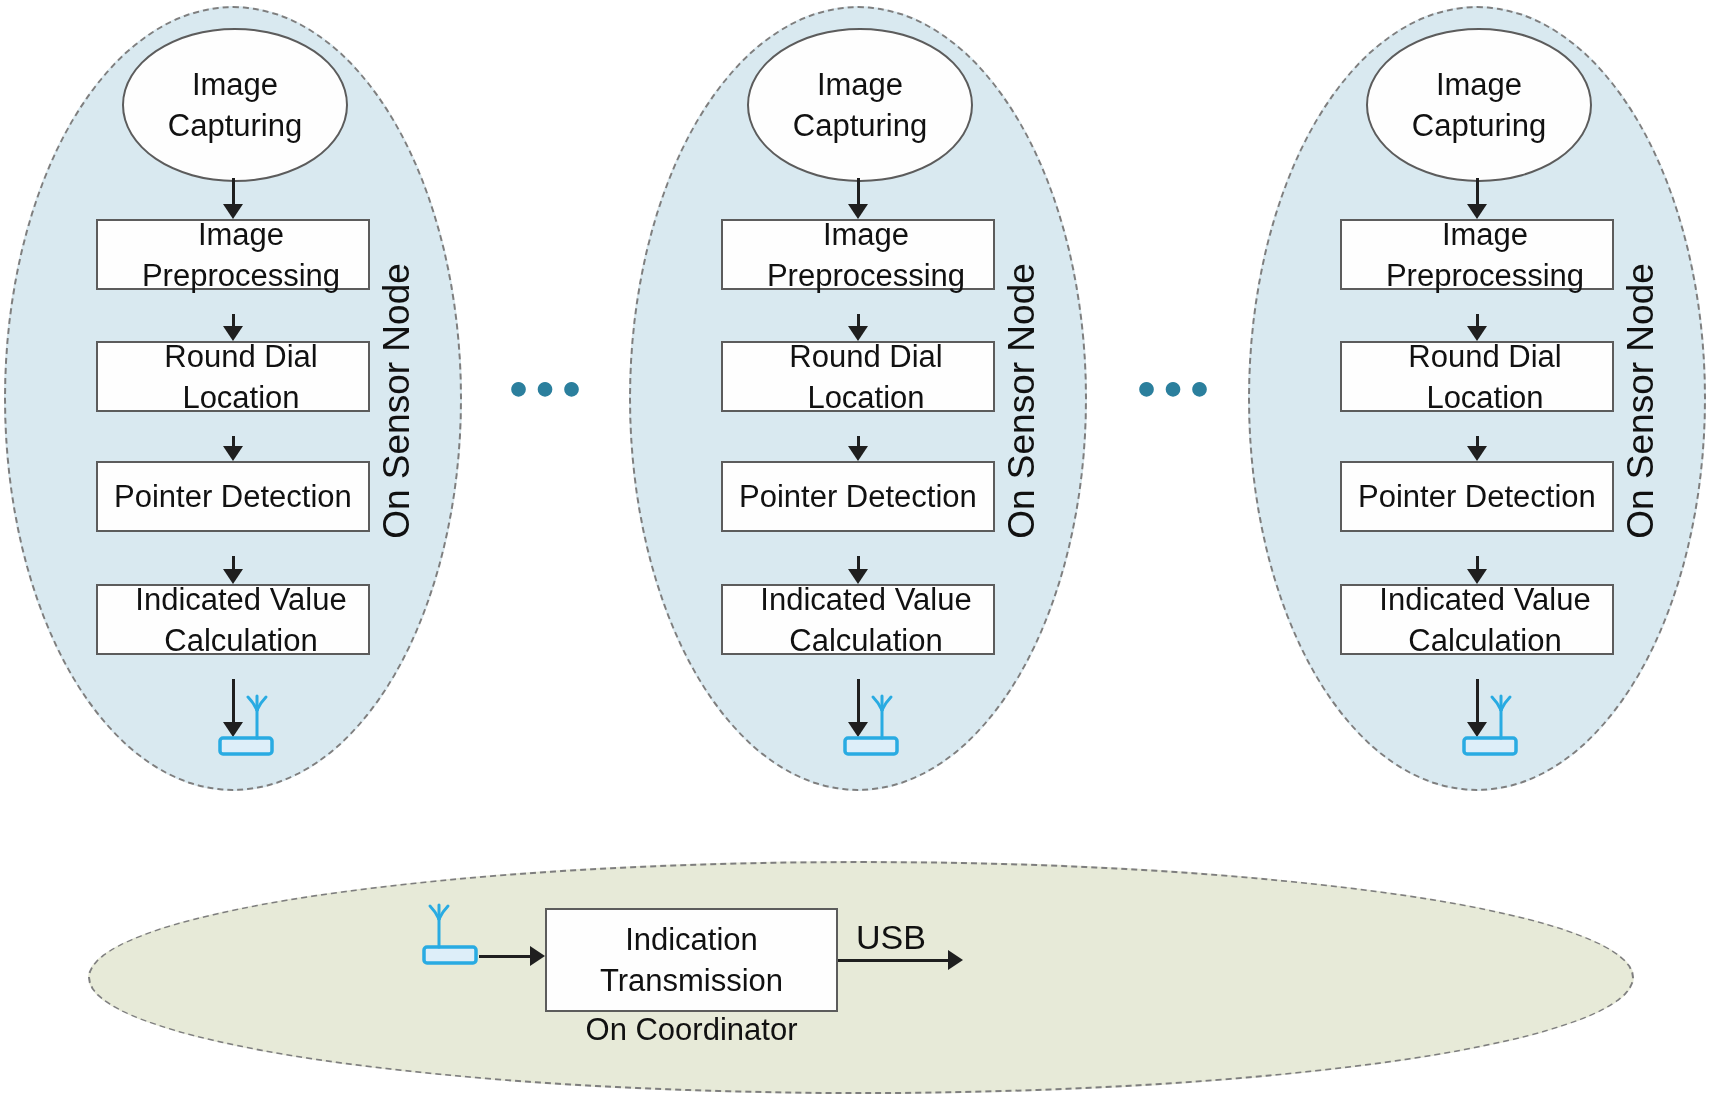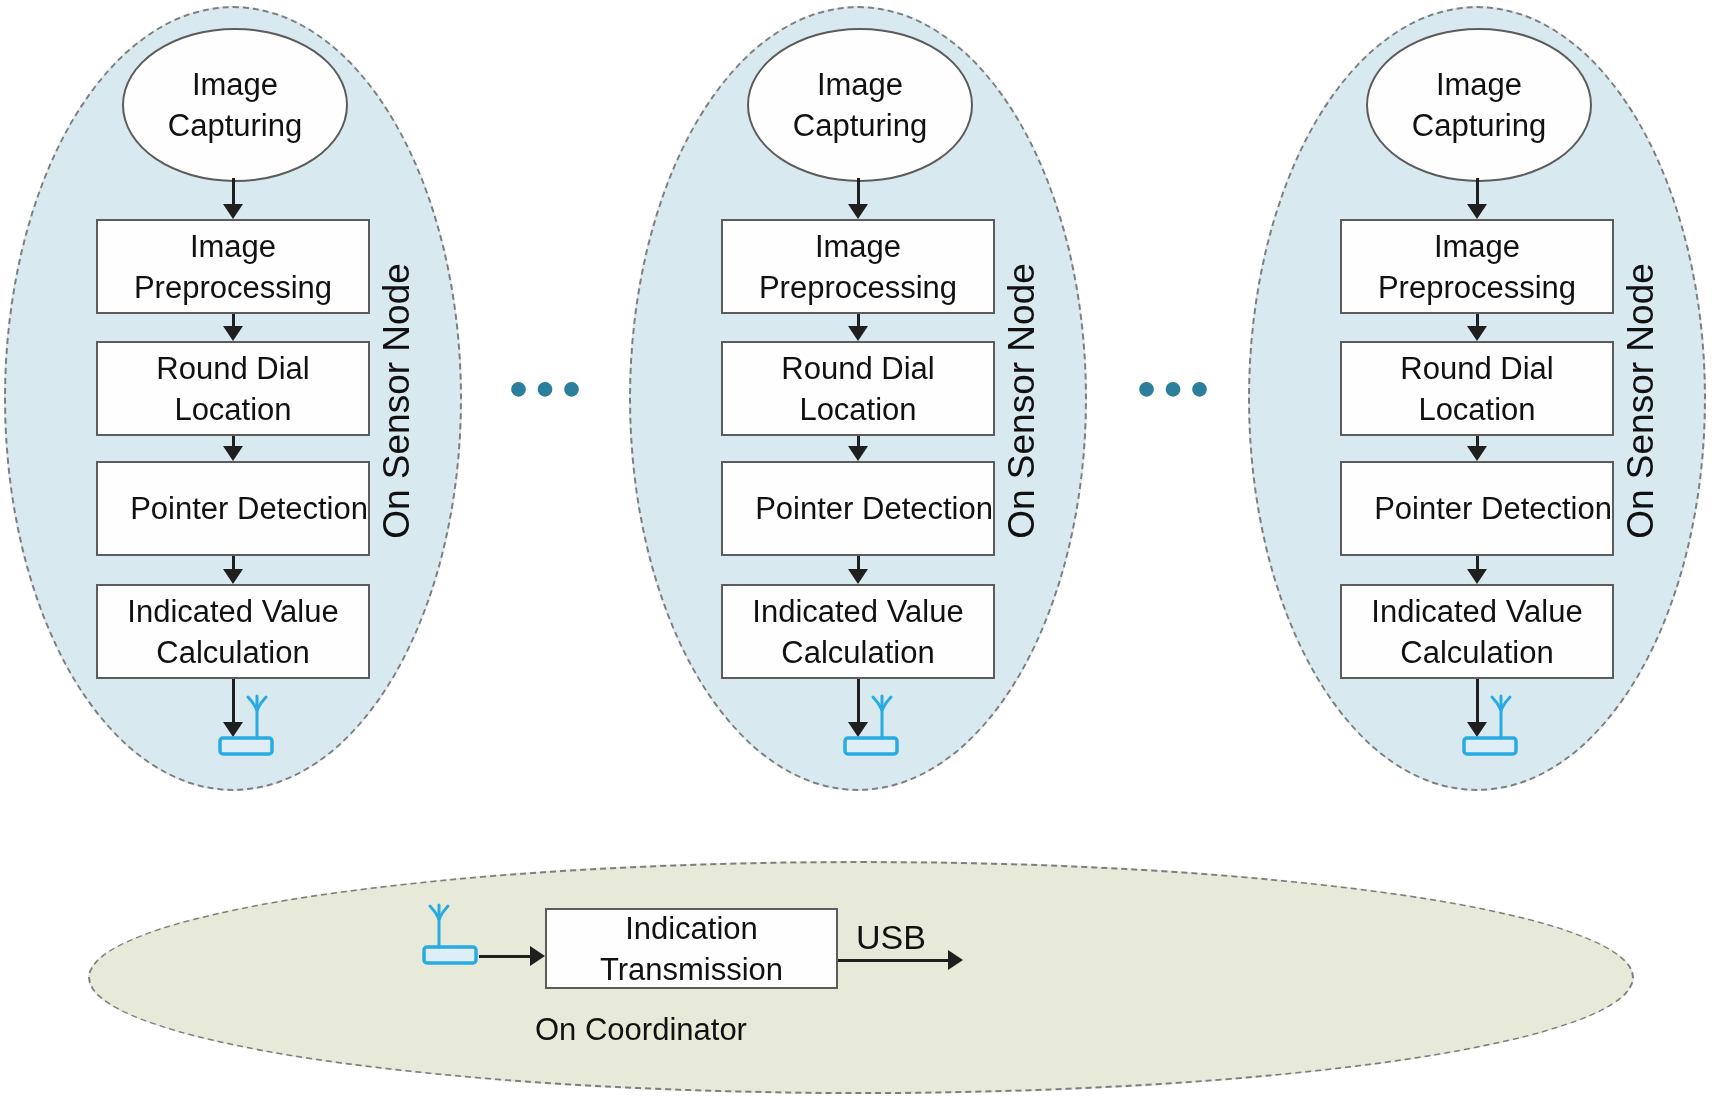--- a/index.html
+++ b/index.html
@@ -11,24 +11,24 @@
   .canvas{position:relative;width:1720px;height:1109px;background:#fff;overflow:hidden;
           font-family:"Liberation Sans",sans-serif;font-weight:400;color:var(--text);}
   
   .node{position:absolute;top:6px;width:458px;height:785px;}
   .node-bg{position:absolute;inset:0;border:2px dashed var(--node-border);
            border-radius:50%;background:var(--node-fill);}
   .cap{position:absolute;left:118px;top:22px;width:222px;height:150px;
        background:var(--shape-fill);border:2px solid var(--shape-border);border-radius:50%;
        display:flex;align-items:center;justify-content:center;text-align:center;
        font-size:31px;line-height:41px;}
-  .sbox{position:absolute;left:92px;width:274px;height:95px;box-sizing:border-box;
+  .sbox{position:absolute;left:92px;width:274px;height:71px;box-sizing:border-box;
         background:var(--shape-fill);border:2px solid var(--shape-border);
-        display:flex;align-items:center;justify-content:flex-end;text-align:center;
-        font-size:31px;line-height:41px;}
+        display:flex;align-items:center;justify-content:flex-start;text-align:center;
+        font-size:31px;line-height:41px;padding-left:16px;}
   .side-label{position:absolute;left:228px;top:375px;width:330px;height:40px;
         transform:rotate(-90deg);text-align:center;font-size:37px;line-height:40px;
         white-space:nowrap;}
   
   .varrow{position:absolute;width:22px;}
   .varrow::before{content:"";position:absolute;left:9.5px;top:0;bottom:11px;width:3px;
         background:var(--arrow);}
   .varrow::after{content:"";position:absolute;left:1px;bottom:0;width:0;height:0;
         border-left:10px solid transparent;border-right:10px solid transparent;
         border-top:15px solid var(--arrow);}
@@ -39,25 +39,25 @@
         border-top:10px solid transparent;border-bottom:10px solid transparent;
         border-left:15px solid var(--arrow);}
   .antenna{position:absolute;width:58px;height:64px;color:var(--antenna);}
   
   .dots{position:absolute;top:363px;width:160px;text-align:center;color:var(--dots);
         font-size:34px;line-height:48px;letter-spacing:6px;padding-left:6px;}
   
   .coord{position:absolute;left:88px;top:861px;width:1546px;height:233px;}
   .coord-bg{position:absolute;inset:0;border:2px dashed var(--node-border);
         border-radius:50%;background:var(--coordinator-fill);}
-  .bbox{position:absolute;height:81px;box-sizing:border-box;padding:0 0;
+  .bbox{position:absolute;height:104px;box-sizing:border-box;padding:0 0;
         background:var(--shape-fill);border:2px solid var(--shape-border);
         display:flex;align-items:center;justify-content:center;text-align:center;
         font-size:31px;line-height:41px;}
-  .caption{position:absolute;text-align:left;font-size:31px;line-height:36px;}
+  .caption{position:absolute;text-align:center;font-size:31px;line-height:36px;}
   .usb{position:absolute;left:748px;top:58px;width:110px;text-align:center;
         font-size:34px;line-height:36px;}
 </style>
 </head>
 <body>
 
 <div class="canvas">
 
   <section class="node" style="left:4px">
     <div class="node-bg"></div>

